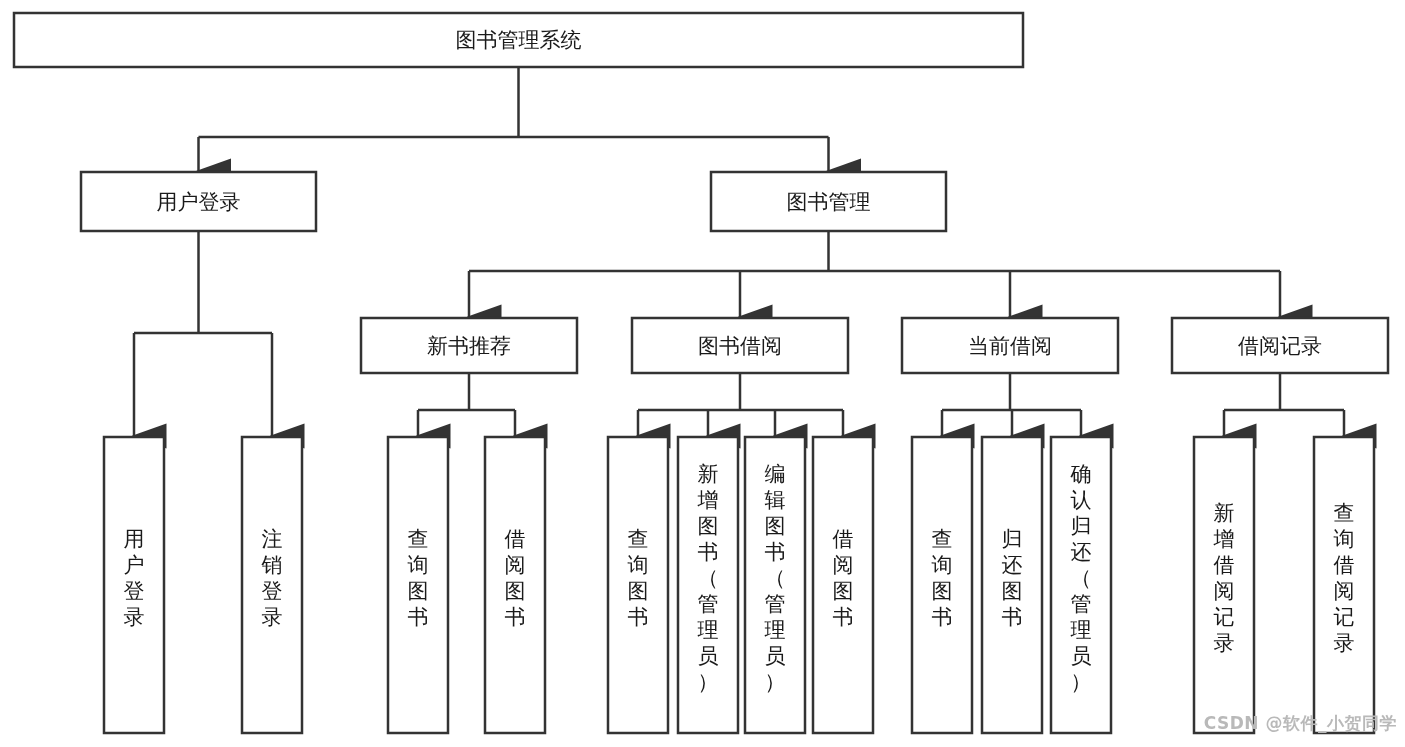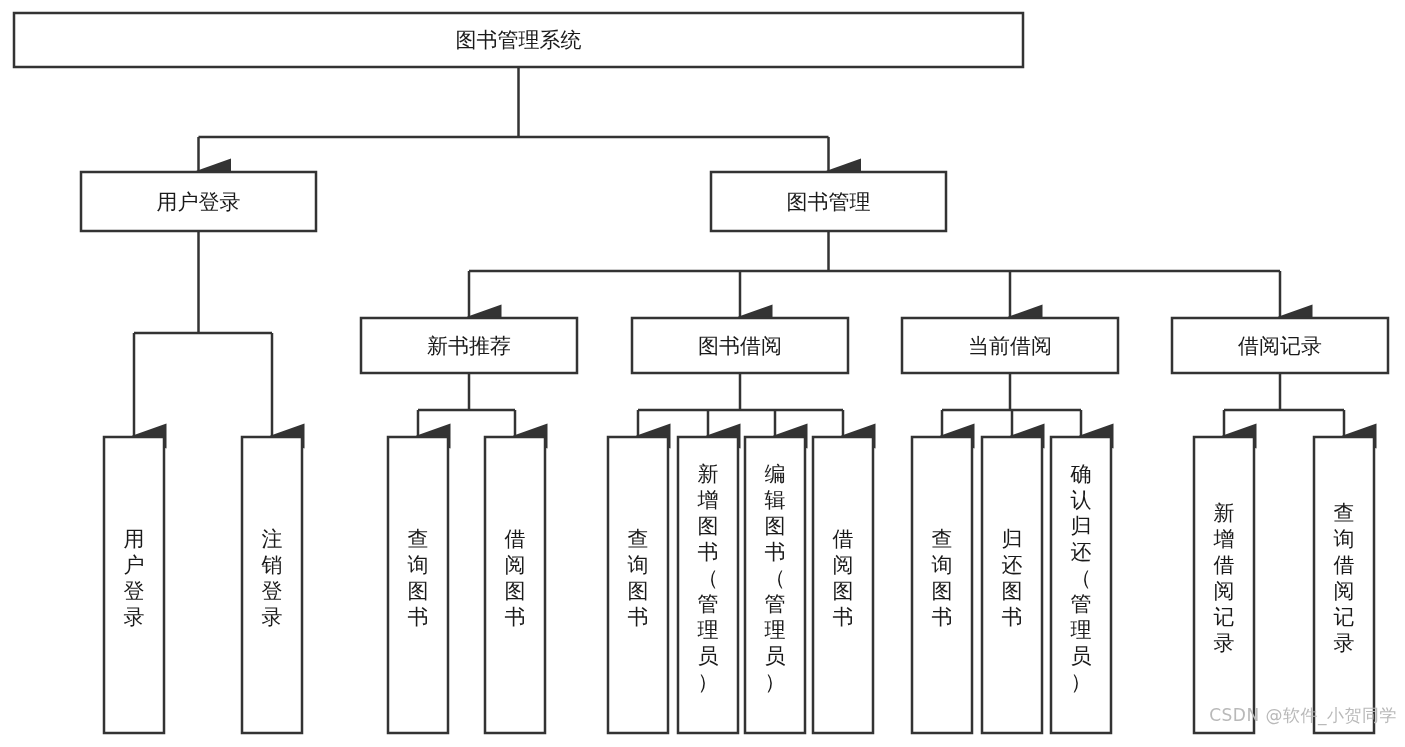--- a/index.html
+++ b/index.html
@@ -44,26 +44,27 @@
     stroke-width: 2.5;
     fill: none;
   }
   .arrowhead {
     fill: #333333;
     stroke: none;
   }
   .watermark {
     position: absolute;
     right: 8px;
-    bottom: 20px;
+    bottom: 12px;
     font-family: "DejaVu Sans", "Liberation Sans", sans-serif;
     font-size: 17px;
     color: #b9b9b9;
     white-space: nowrap;
     letter-spacing: 0.5px;
+    font-weight: bold;
   }
 </style>
 </head>
 <body>
 
 <svg id="diagram" viewBox="0 0 1405 747">
   <defs>
     <marker id="arrow" viewBox="0 0 12 14" refX="6" refY="13" markerWidth="12" markerHeight="14" orient="auto-start-reverse">
       <path d="M 1 0 L 6 14 L 11 0 Z" class="arrowhead"></path>
     </marker>

